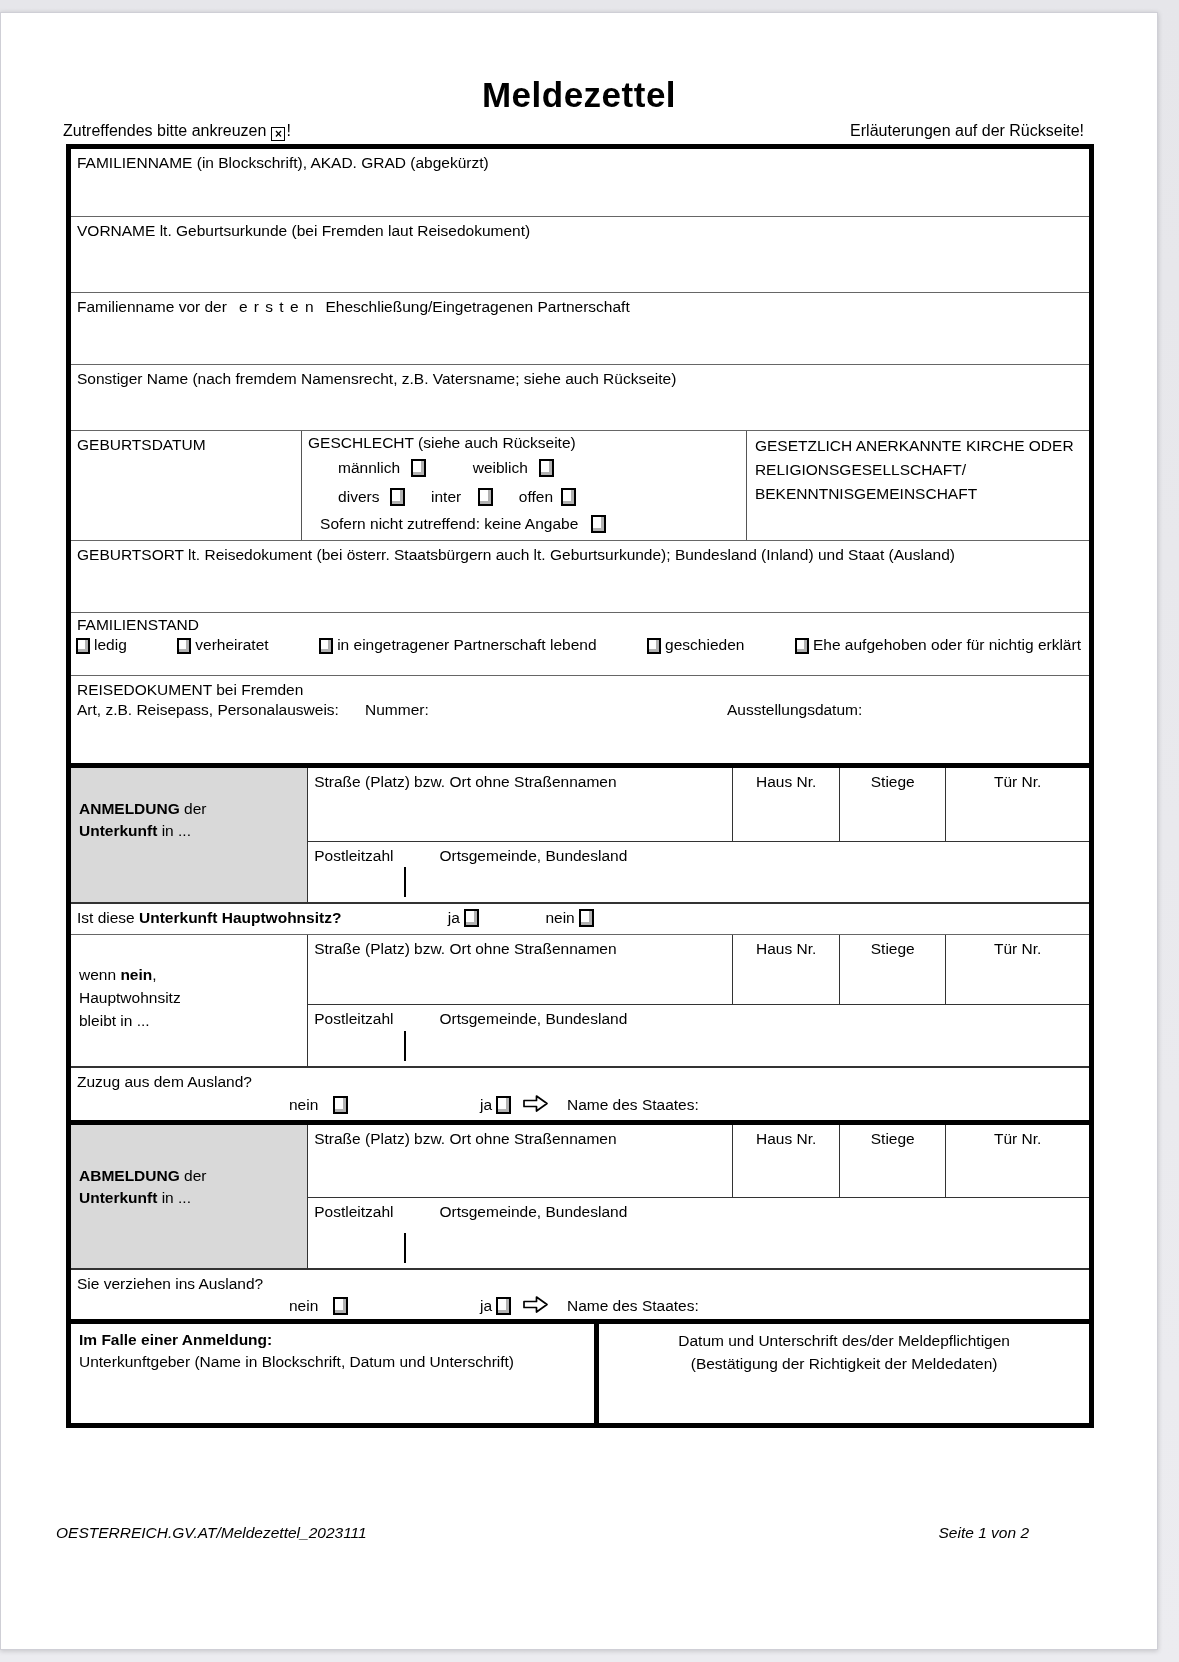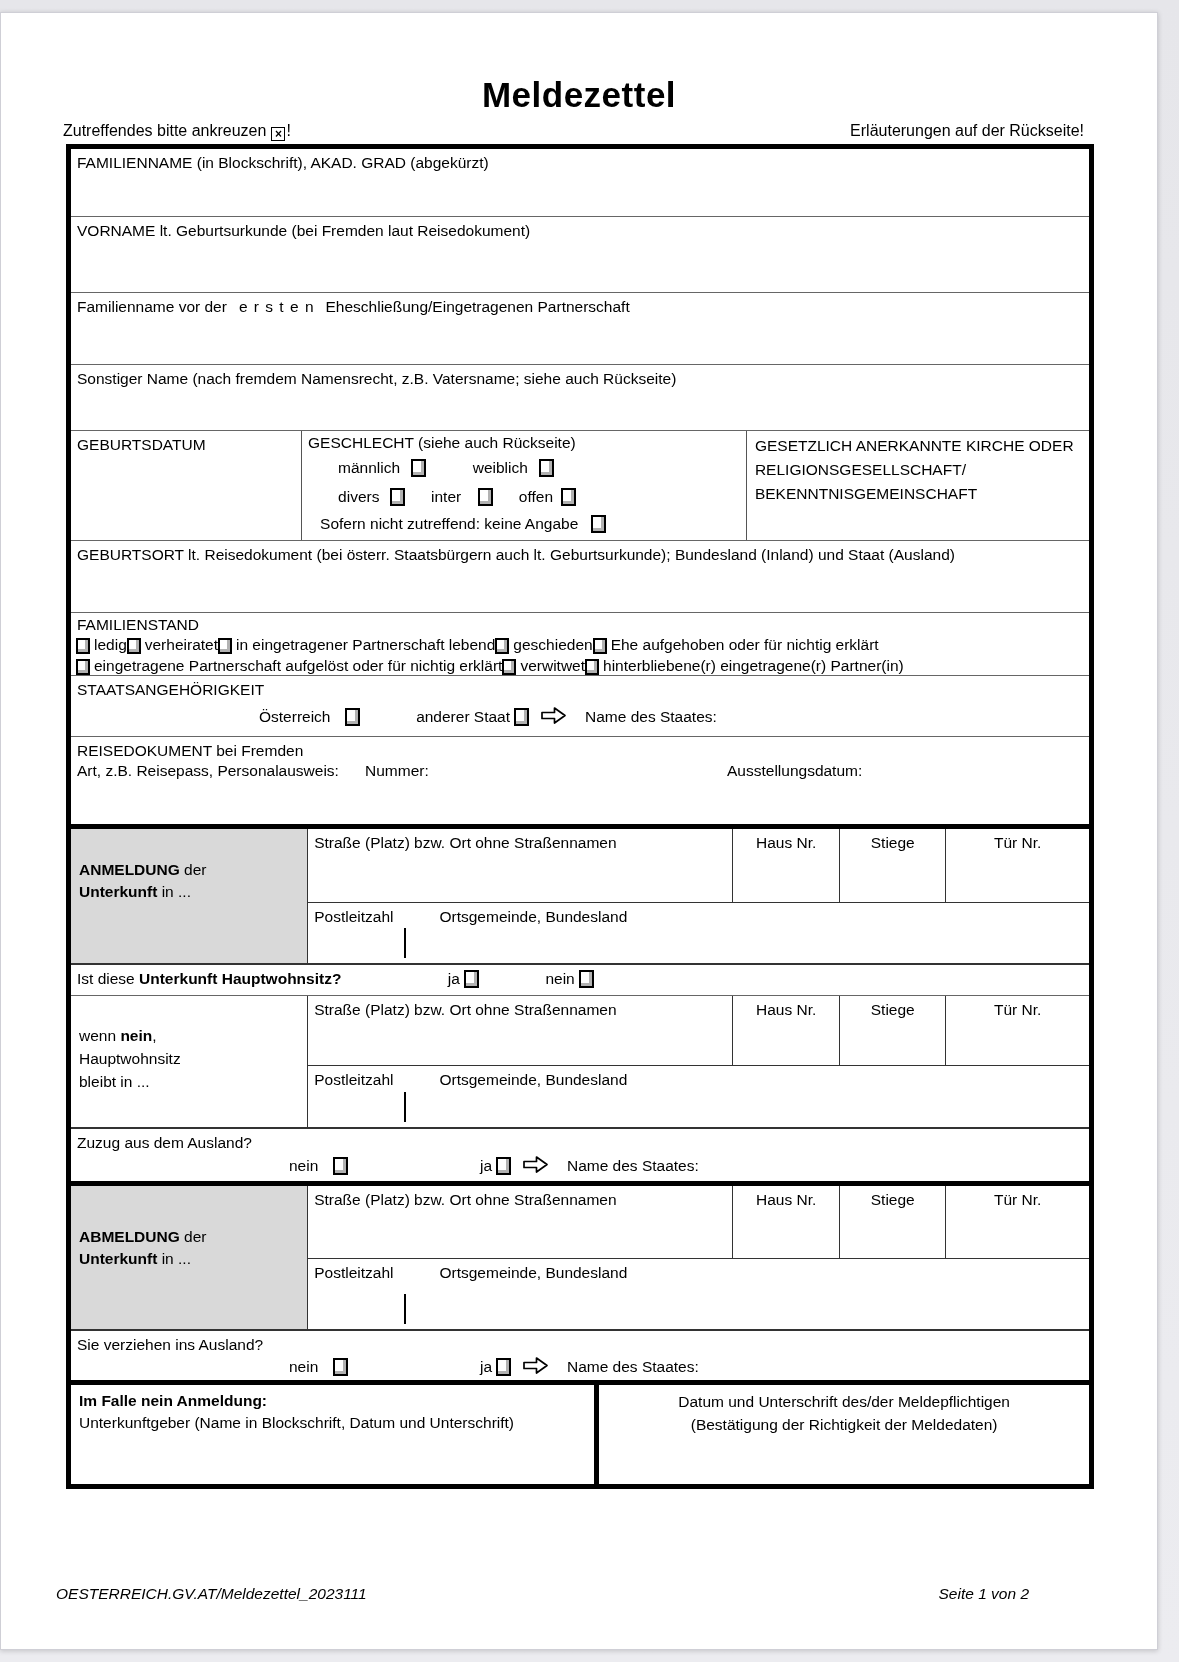--- a/index.html
+++ b/index.html
@@ -27,21 +27,21 @@
   .cb { display:inline-block; width:15px; height:18px; background:#fff; border:2px solid #000;
         box-shadow:inset -3px -3px 0 #b2b2b2; vertical-align:-4px; }
   .cb.sm { width:14px; height:16px; }
   .cols3 { display:flex; }
   .cols3 > div { border-left:1.5px solid #555; }
   .cols3 > div:first-child { border-left:none; }
   .c-gebdat { width:22.6%; }
   .c-geschl { width:43.7%; padding:3px 6px; }
   .c-kirche { width:33.7%; padding:3px 8px; line-height:24px; }
   .g-line { white-space:nowrap; }
-  .fs-line { display:flex; padding:0 8px 0 5px; line-height:20.5px; white-space:nowrap; }
+  .fs-line { display:flex; justify-content:space-between; padding:0 8px 0 5px; line-height:20.5px; white-space:nowrap; }
   .fs-item .cb { margin-right:4px; }
   .arrow { vertical-align:-3px; margin:0 6px; }
   
   .addrblock { display:flex; position:relative; }
   .addr-left { width:23.3%; border-right:1.5px solid #333; padding:6px 8px; line-height:22px; }
   .addr-left.gray { background:#d9d9d9; }
   .addr-right { width:76.7%; display:flex; flex-direction:column; }
   .addr-top { display:flex; border-bottom:1.5px solid #333; }
   .addr-top > div { border-left:1.5px solid #333; }
   .addr-top > div:first-child { border-left:none; }
@@ -128,40 +128,22 @@
 
         <div class="row" style="height:63px; padding-top:2px">
           <span class="lab" style="padding-top:0">FAMILIENSTAND</span>
           <div class="fs-line">
             <span class="fs-item"><span class="cb sm"></span><span>ledig</span></span>
             <span class="fs-item"><span class="cb sm"></span><span>verheiratet</span></span>
             <span class="fs-item"><span class="cb sm"></span><span>in eingetragener Partnerschaft lebend</span></span>
             <span class="fs-item"><span class="cb sm"></span><span>geschieden</span></span>
             <span class="fs-item"><span class="cb sm"></span><span>Ehe aufgehoben oder für nichtig erklärt</span></span>
           </div>
-          <div class="fs-line">
-            <span class="fs-item"><span class="cb sm"></span><span>eingetragene Partnerschaft aufgelöst oder für nichtig erklärt</span></span>
-            <span class="fs-item"><span class="cb sm"></span><span>verwitwet</span></span>
-            <span class="fs-item"><span class="cb sm"></span><span>hinterbliebene(r) eingetragene(r) Partner(in)</span></span>
-          </div>
-        </div>
-
-        <div class="row" style="height:61px">
-          <span class="lab">STAATSANGEHÖRIGKEIT</span>
-          <div style="margin:6px 0 0 188px; white-space:nowrap">
-            <span>Österreich</span>
-            <span class="cb" style="margin-left:10px"></span>
-            <span style="margin-left:52px">anderer Staat</span>
-            <span class="cb"></span>
-            <svg class="arrow" width="27" height="19" viewBox="0 0 27 19">
-                <path d="M2 6.5 H14.5 V2 L25 9.5 L14.5 17 V12.5 H2 Z" fill="#fff" stroke="#000" stroke-width="1.7" stroke-linejoin="round"></path>
-              </svg>
-            <span style="margin-left:8px">Name des Staates:</span>
-          </div>
-        </div>
+        </div>
+
 
         <div class="row" style="height:88px">
           <span class="lab" style="line-height:19px">REISEDOKUMENT bei Fremden</span>
           <div style="display:flex; padding:2px 6px 0 6px">
             <span style="width:288px">Art, z.B. Reisepass, Personalausweis:</span>
             <span style="width:362px">Nummer:</span>
             <span>Ausstellungsdatum:</span>
           </div>
         </div>
 
@@ -278,21 +260,21 @@
             <span class="cb"></span>
             <svg class="arrow" width="27" height="19" viewBox="0 0 27 19">
                 <path d="M2 6.5 H14.5 V2 L25 9.5 L14.5 17 V12.5 H2 Z" fill="#fff" stroke="#000" stroke-width="1.7" stroke-linejoin="round"></path>
               </svg>
             <span style="margin-left:8px">Name des Staates:</span>
           </div>
         </div>
 
         <div class="row sig bt-thick" style="height:104px">
           <div class="sig-left">
-            <div><b>Im Falle nein Anmeldung:</b></div>
+            <div><b>Im Falle einer Anmeldung:</b></div>
             <div>Unterkunftgeber (Name in Blockschrift, Datum und Unterschrift)</div>
           </div>
           <div class="sig-right">
             <div>Datum und Unterschrift des/der Meldepflichtigen</div>
             <div>(Bestätigung der Richtigkeit der Meldedaten)</div>
           </div>
         </div>
 
       </div>
     </div>

